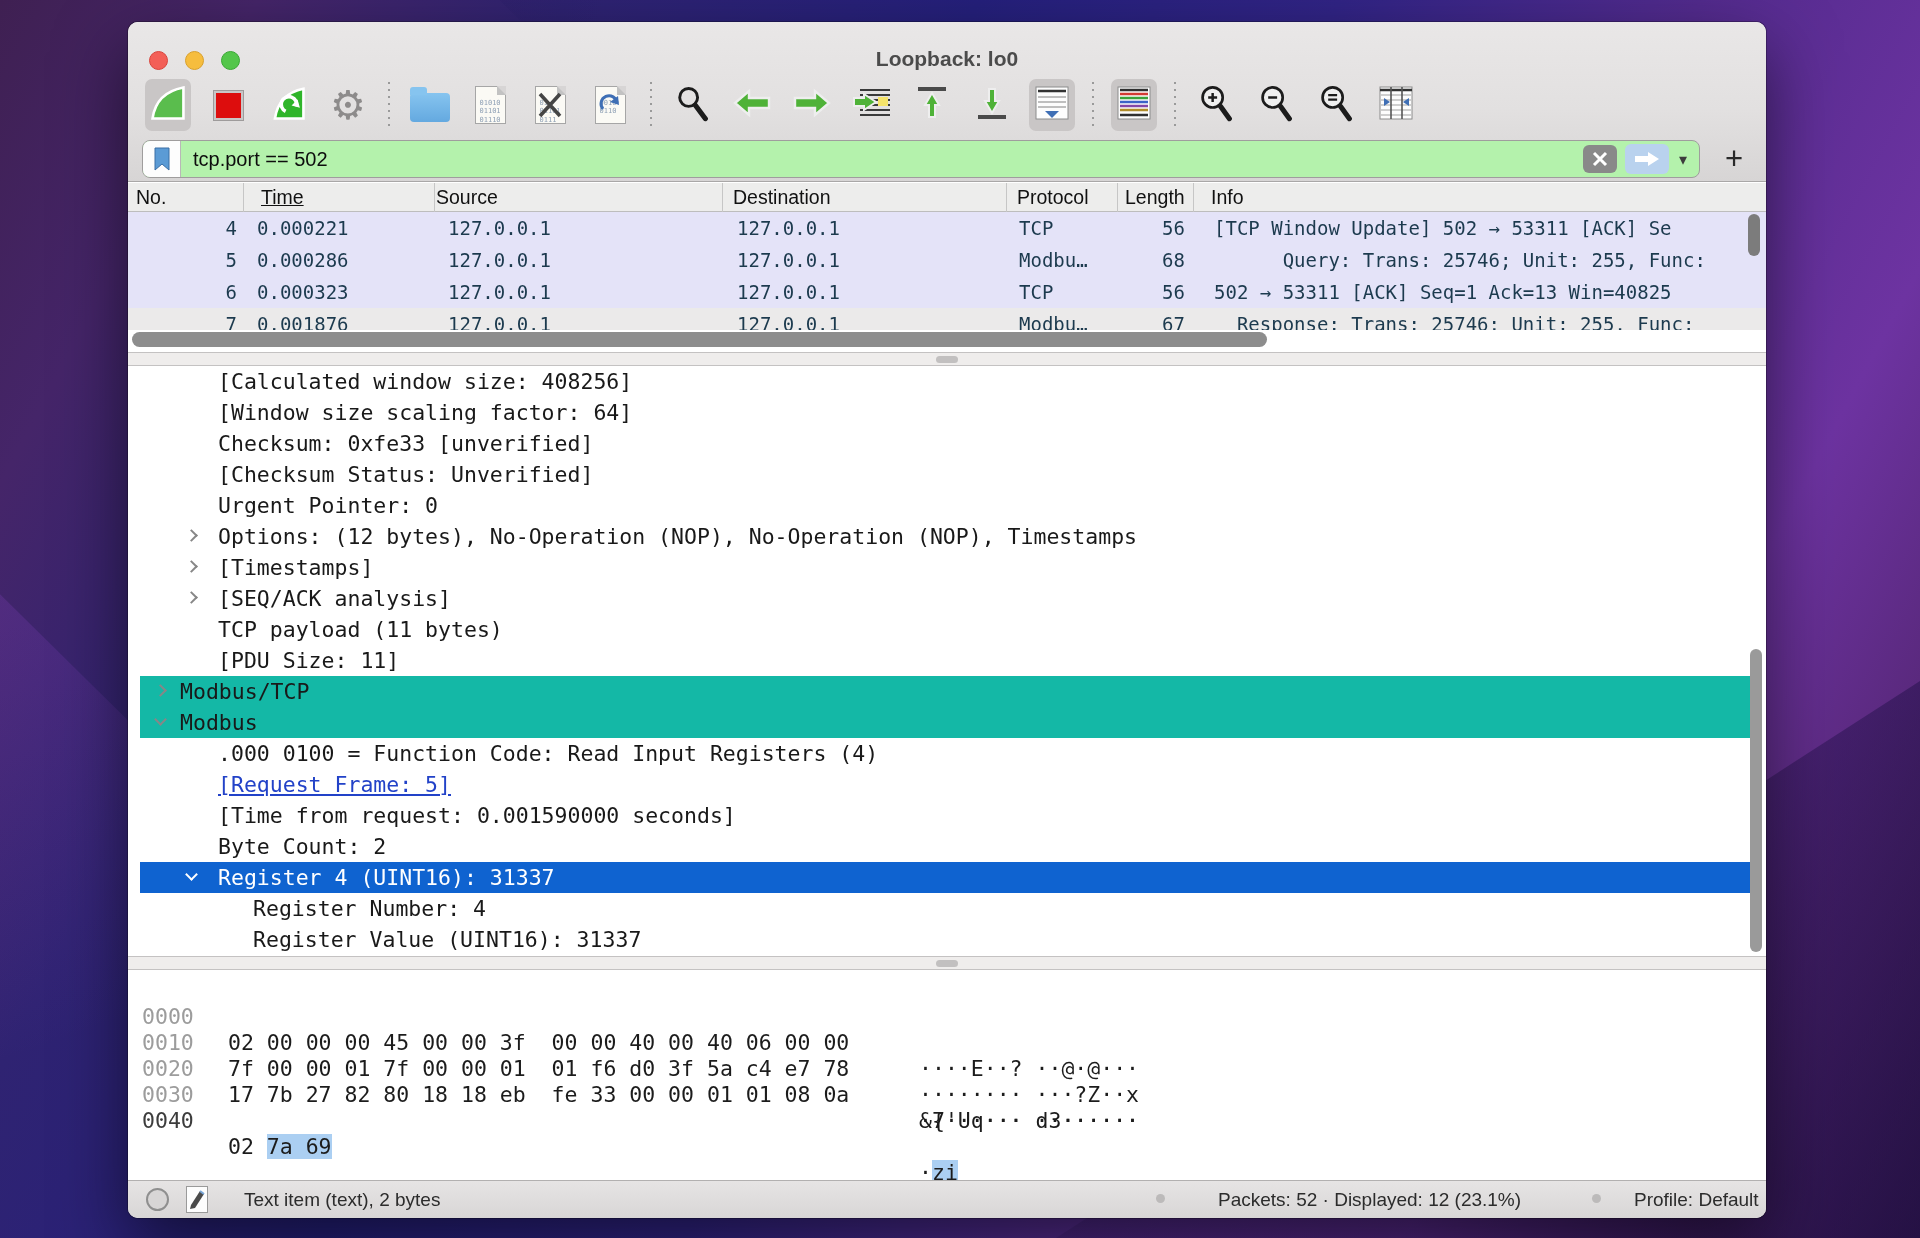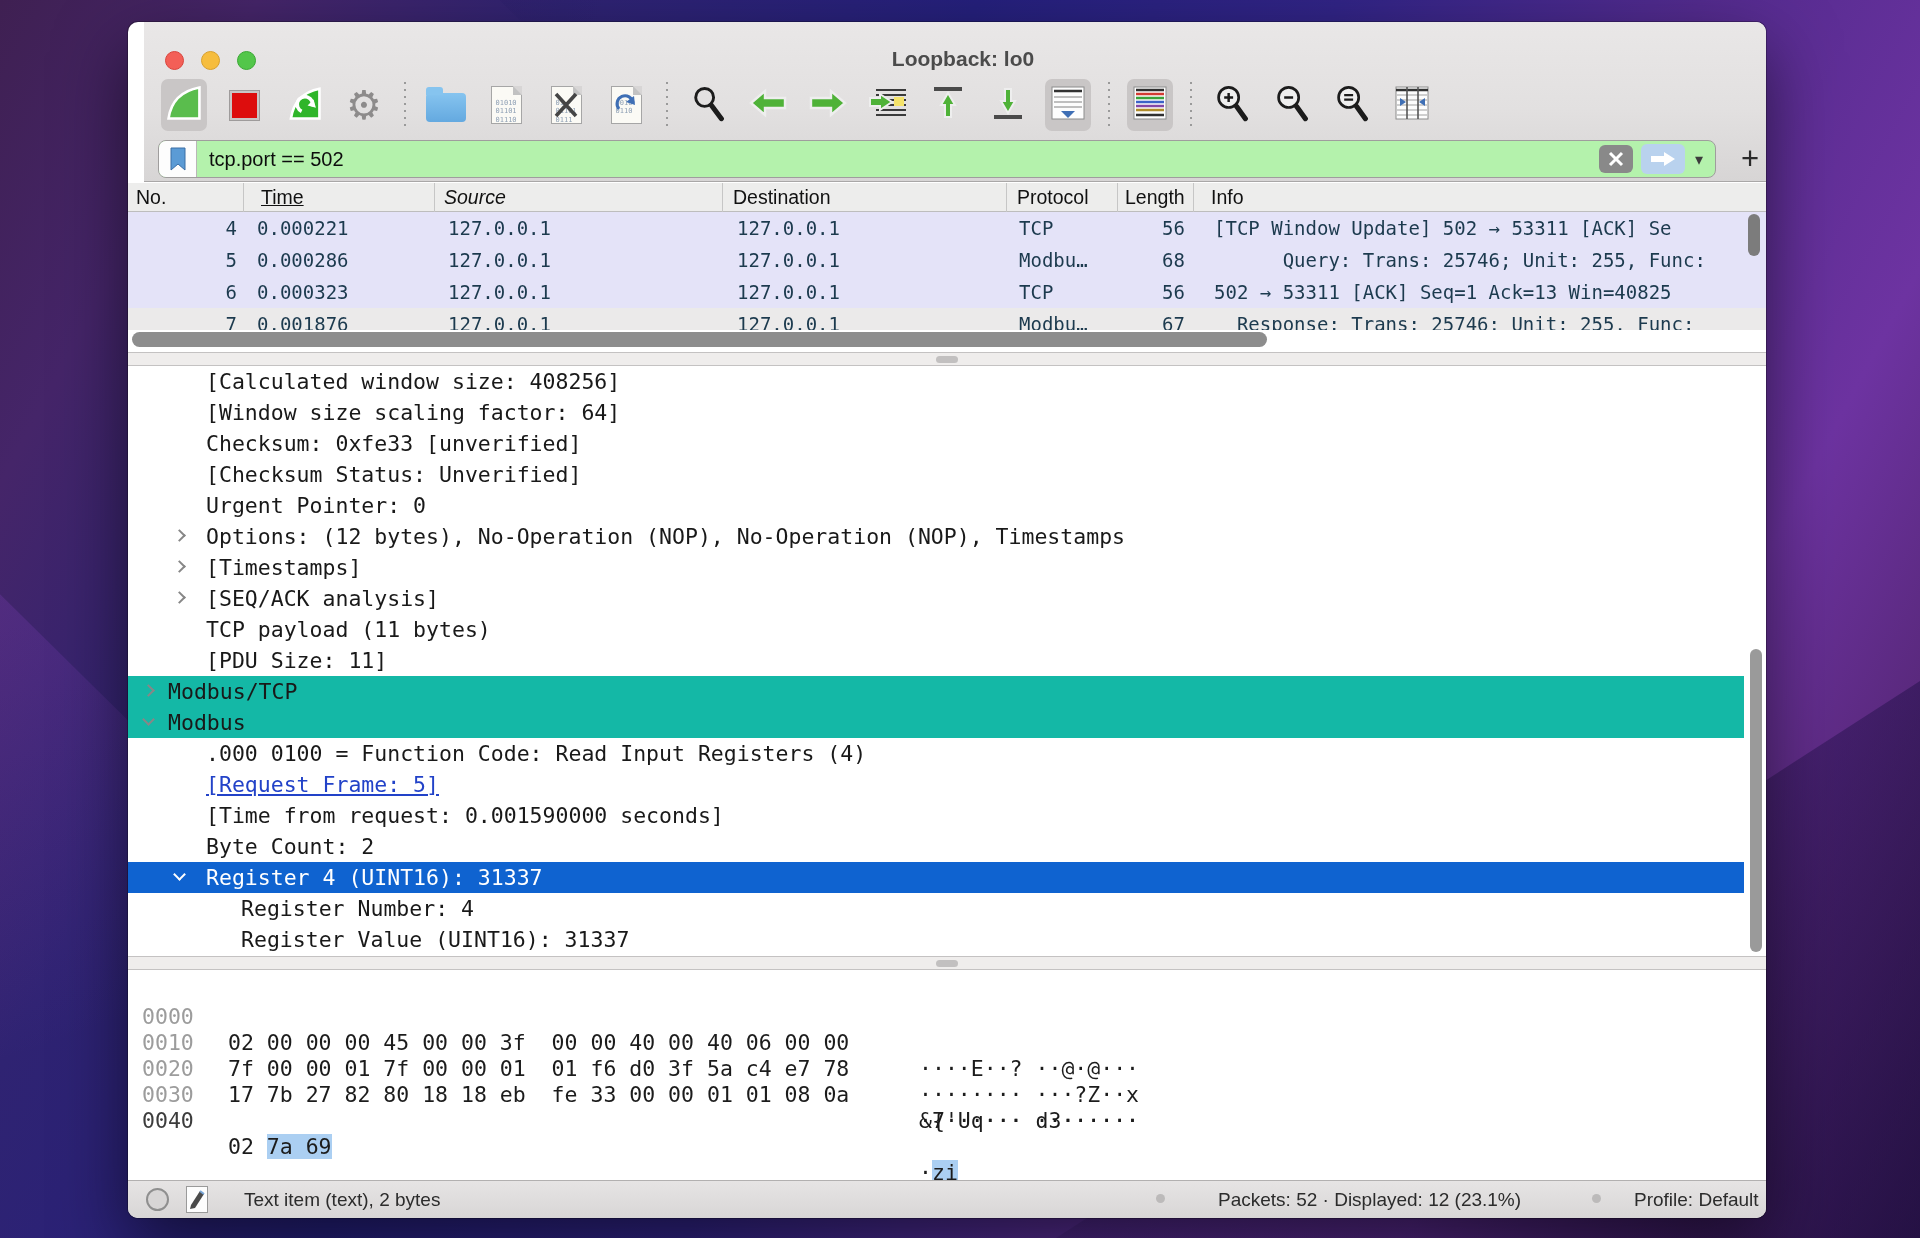--- a/index.html
+++ b/index.html
@@ -12,21 +12,21 @@
   .bg-accent1{position:absolute;inset:0;background:linear-gradient(160deg,rgba(140,70,200,.50),rgba(60,20,90,0) 55%);clip-path:polygon(0 48%,34% 100%,0 100%);}
   .bg-accent2{position:absolute;inset:0;background:linear-gradient(300deg,rgba(20,10,60,.55),rgba(20,10,60,0) 45%);clip-path:polygon(100% 100%,55% 100%,100% 55%);}
   .bg-accent3{position:absolute;inset:0;background:linear-gradient(95deg,rgba(25,20,95,.65),rgba(25,20,95,0) 30%);clip-path:polygon(26% 0,100% 0,100% 10%,30% 6%);}
 
   .window{
     position:absolute; left:128px; top:22px; width:1638px; height:1196px;
     border-radius:10px; overflow:hidden; background:#fff;
     box-shadow:0 28px 70px rgba(0,0,0,.55), 0 0 0 1px rgba(0,0,0,.25);
   }
   
-  .chrome{position:absolute;left:16px;top:0;width:100%;height:160px;
+  .chrome{position:absolute;left:0;top:0;width:100%;height:160px;
     background:linear-gradient(180deg,#e9e7e7 0%,#e2e0e0 55%,#d7d5d5 100%);
     border-bottom:1px solid #a9a7a7;}
   .tl{position:absolute;top:29px;width:19px;height:19px;border-radius:50%;}
   .tl.red{left:21px;background:#f35f57;border:1px solid #d9443c;}
   .tl.yellow{left:57px;background:#f6bd3e;border:1px solid #d9a02c;}
   .tl.green{left:93px;background:#53c64a;border:1px solid #3aa834;}
   .win-title{position:absolute;top:25px;left:0;width:100%;text-align:center;
     font-size:21px;font-weight:bold;color:#4b4b4b;}
 
   
@@ -61,35 +61,35 @@
   .prow.lav{background:#e4e3f8;}
   .prow.gray{background:#ebeaea;}
   .pcell{position:absolute;top:5px;white-space:pre;overflow:hidden;}
   .col-no{left:0;width:115px;text-align:right;padding-right:6px;}
   .col-time{left:115px;width:191px;padding-left:14px;}
   .col-src{left:306px;width:288px;padding-left:14px;}
   .col-dst{left:594px;width:284px;padding-left:15px;}
   .col-proto{left:878px;width:111px;padding-left:13px;}
   .col-len{left:989px;width:76px;text-align:right;padding-right:8px;}
   .col-info{left:1065px;width:573px;padding-left:21px;}
-  .h-no{left:8px;} .h-time{left:133px;text-decoration:underline;} .h-src{left:316px;font-style:italic;} .h-dst{left:605px;} .h-proto{left:889px;} .h-len{left:997px;width:68px;} .h-info{left:1083px;}
+  .h-no{left:8px;} .h-time{left:133px;text-decoration:underline;} .h-src{left:308px;} .h-dst{left:605px;} .h-proto{left:889px;} .h-len{left:997px;width:68px;} .h-info{left:1083px;}
   .relline{position:absolute;left:13px;top:2px;width:2px;height:126px;background:#b8b8b8;}
   .reldot{position:absolute;left:9px;top:43px;width:9px;height:9px;border-radius:50%;background:#8f8f8f;}
   .hmask{position:absolute;left:0;top:147px;width:100%;height:22px;background:#fff;}
   .hscroll{position:absolute;left:4px;top:149px;width:1135px;height:15px;border-radius:8px;background:#8d8d8d;}
   .vscroll-list{position:absolute;left:1620px;top:31px;width:12px;height:42px;border-radius:6px;background:#7c7c7c;}
 
   
   .split{position:absolute;left:0;width:100%;height:14px;background:#efedec;border-top:1px solid #c4c2c2;border-bottom:1px solid #c4c2c2;}
   .grip{position:absolute;left:808px;top:3px;width:22px;height:7px;border-radius:4px;background:#c2c0c0;}
 
   
   .detail{position:absolute;left:0;top:344px;width:100%;height:590px;background:#fff;overflow:hidden;
     font-family:"DejaVu Sans Mono",monospace;font-size:21.5px;color:#191919;}
-  .dline{position:relative;height:31px;line-height:31px;white-space:pre;}
+  .dline{position:relative;height:31px;line-height:31px;white-space:pre;margin-left:12px;}
   .dline .txt{position:absolute;top:0;}
   .lvl1 .txt{left:40px;} .lvl2 .txt{left:78px;} .lvl3 .txt{left:113px;}
   .chev{position:absolute;top:10px;width:9px;height:9px;border-right:2.2px solid #878787;border-bottom:2.2px solid #878787;}
   .lvl1 .chev{left:16px;} .lvl2 .chev{left:47px;}
   .collapsed .chev{transform:rotate(-45deg);}
   .expanded .chev{transform:rotate(45deg);top:8px;}
   .dline.band{background:#14b8a6;width:1616px;}
   .dline.sel{background:#0f63d0;color:#fff;width:1616px;}
   .dline.sel .chev{border-color:#fff;}
   .dline.link .txt{color:#2242c8;text-decoration:underline;}

